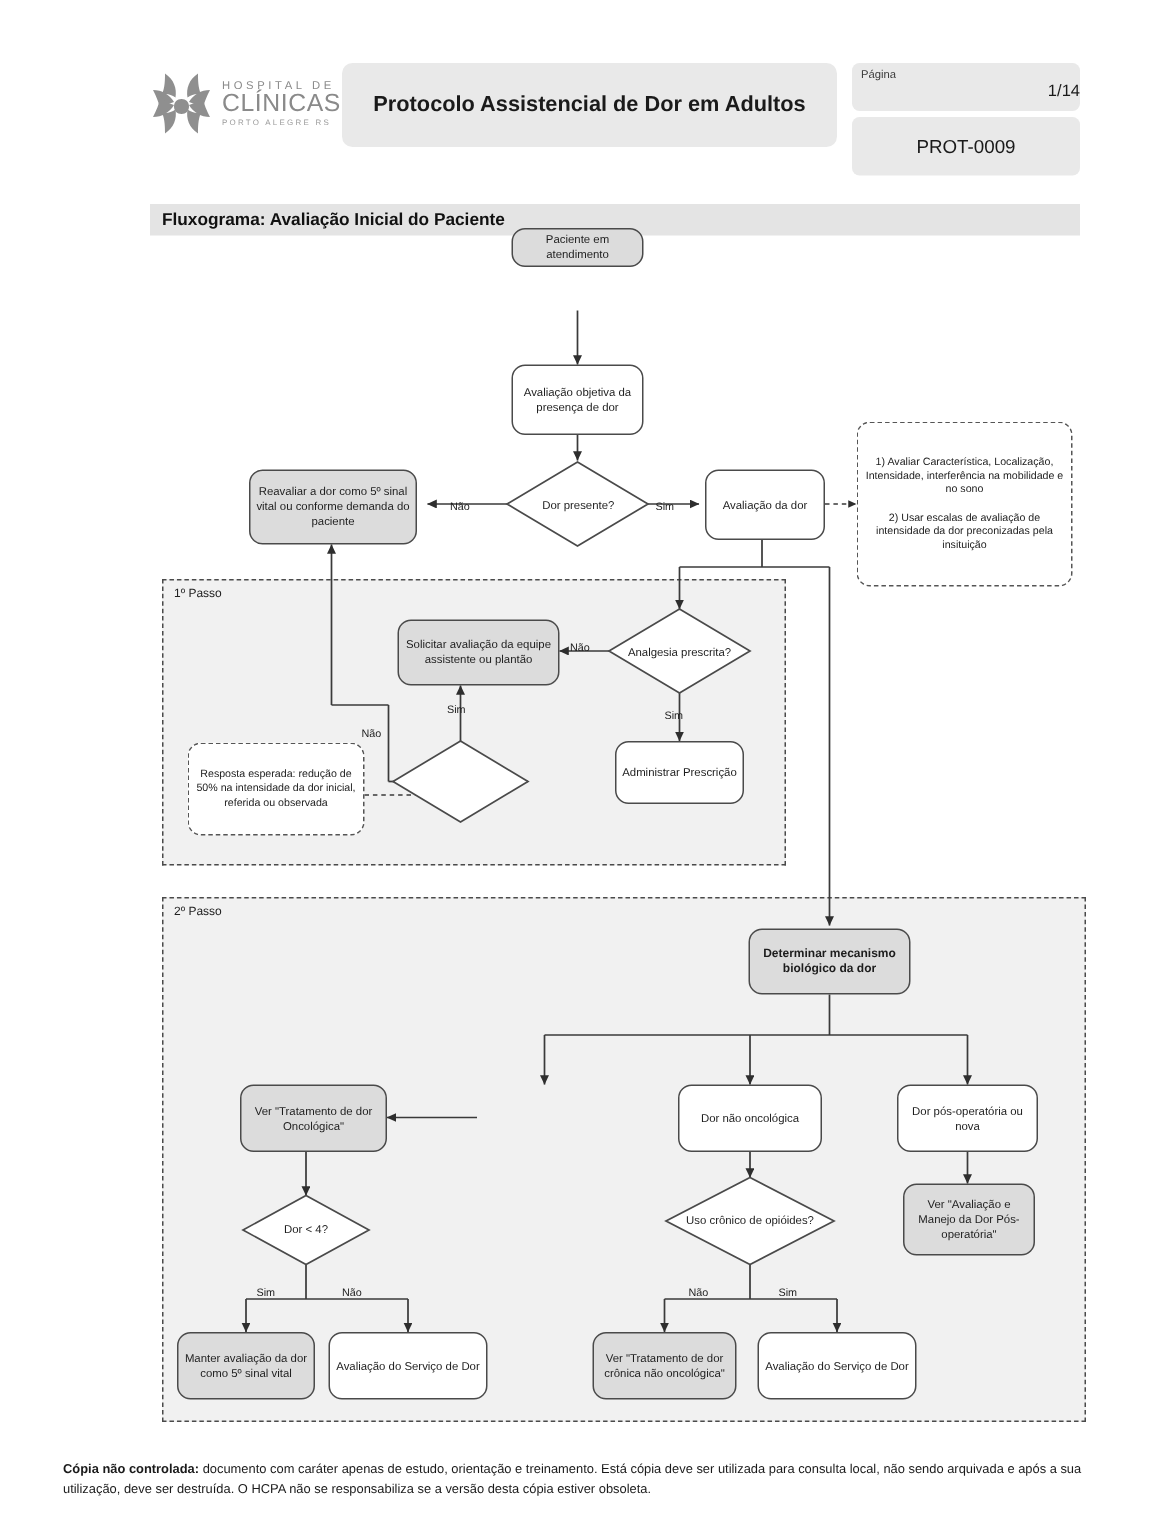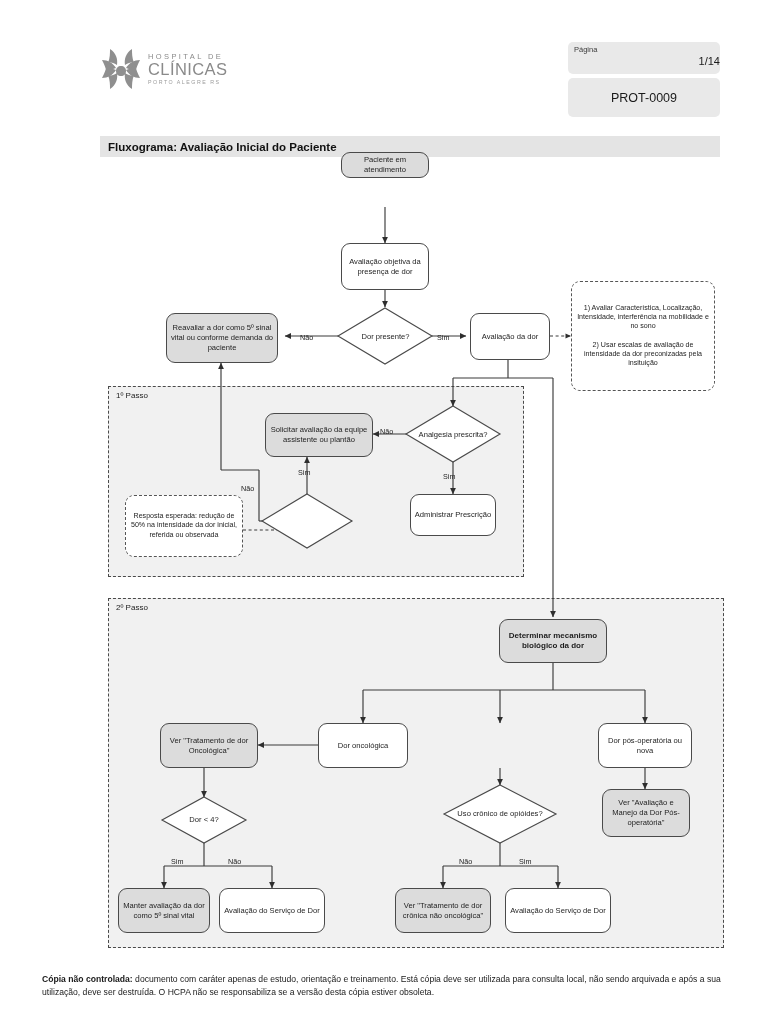--- a/index.html
+++ b/index.html
@@ -85,20 +85,23 @@
           <path d="M40 31 C34 31 29 28 26 23 C30 22 33 20 35 17 C36 23 38 27 40 31 Z"></path>
         </g>
       </svg>
       <div class="logo-text">
         <div class="logo-l1">HOSPITAL DE</div>
         <div class="logo-l2">CLÍNICAS</div>
         <div class="logo-l3">PORTO ALEGRE     RS</div>
       </div>
     </div>
 
+    <div class="title-box">
+      <span>Protocolo Assistencial de Dor em Adultos</span>
+    </div>
 
     <div class="page-box">
       <div class="page-label">Página</div>
       <div class="page-value">1/14</div>
     </div>
 
     <div class="doc-box">
       <span>PROT-0009</span>
     </div>
   </div>
@@ -224,22 +227,22 @@
 
     <div class="node shade" style="left:265px;top:413px;width:108px;height:44px;">Solicitar avaliação da equipe assistente ou plantão</div>
 
     <div class="node" style="left:410px;top:494px;width:86px;height:42px;">Administrar Prescrição</div>
 
 
     <div class="node dashed" style="left:125px;top:495px;width:118px;height:62px;font-size:7.1px;">Resposta esperada: redução de 50% na intensidade da dor inicial, referida ou observada</div>
 
     <div class="node shade bold" style="left:499px;top:619px;width:108px;height:44px;">Determinar mecanismo biológico da dor</div>
 
-    <div class="node" style="left:318px;top:723px;width:90px;height:45px;">Dor oncológica</div>
-
+
+    <div class="node" style="left:452px;top:723px;width:96px;height:45px;">Dor não oncológica</div>
 
     <div class="node" style="left:598px;top:723px;width:94px;height:45px;">Dor pós-operatória ou nova</div>
 
     <div class="node shade" style="left:160px;top:723px;width:98px;height:45px;">Ver "Tratamento de dor Oncológica"</div>
 
     <div class="node shade" style="left:602px;top:789px;width:88px;height:48px;">Ver "Avaliação e Manejo da Dor Pós-operatória"</div>
 
     <div class="diamond" style="left:162px;top:797px;width:84px;height:46px;">
       <div class="dlabel">Dor &lt; 4?</div>
     </div>

